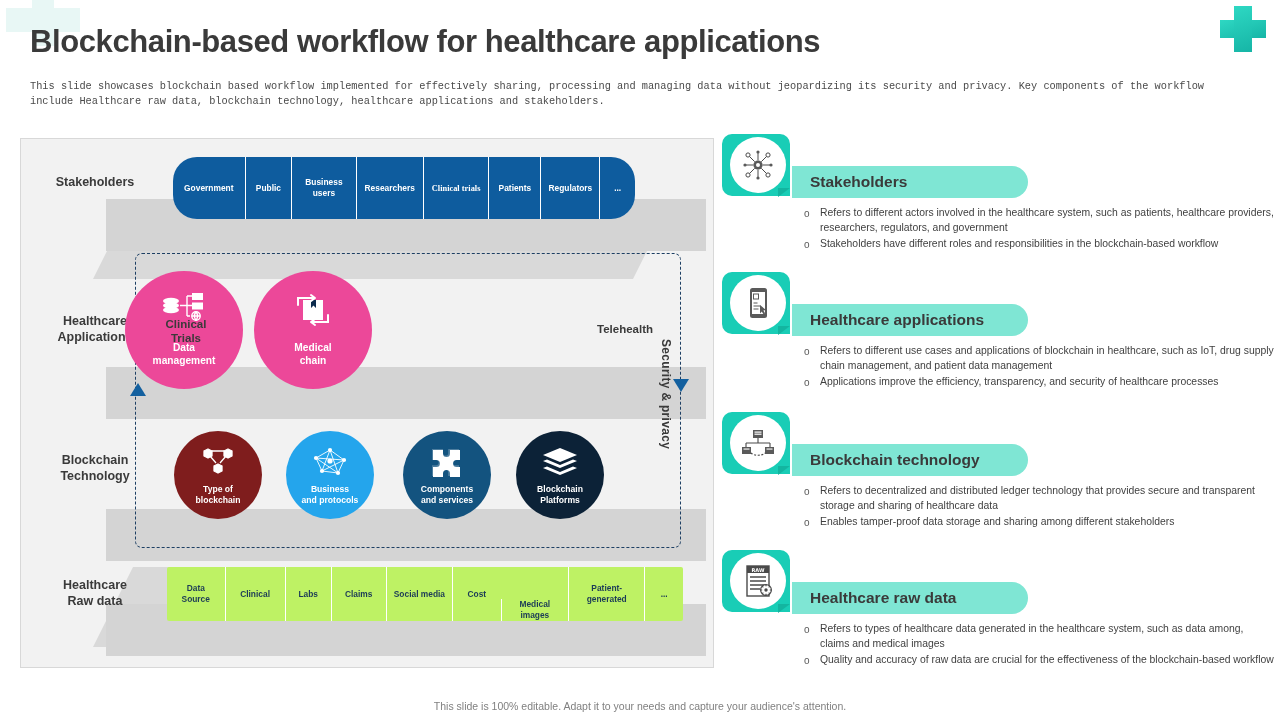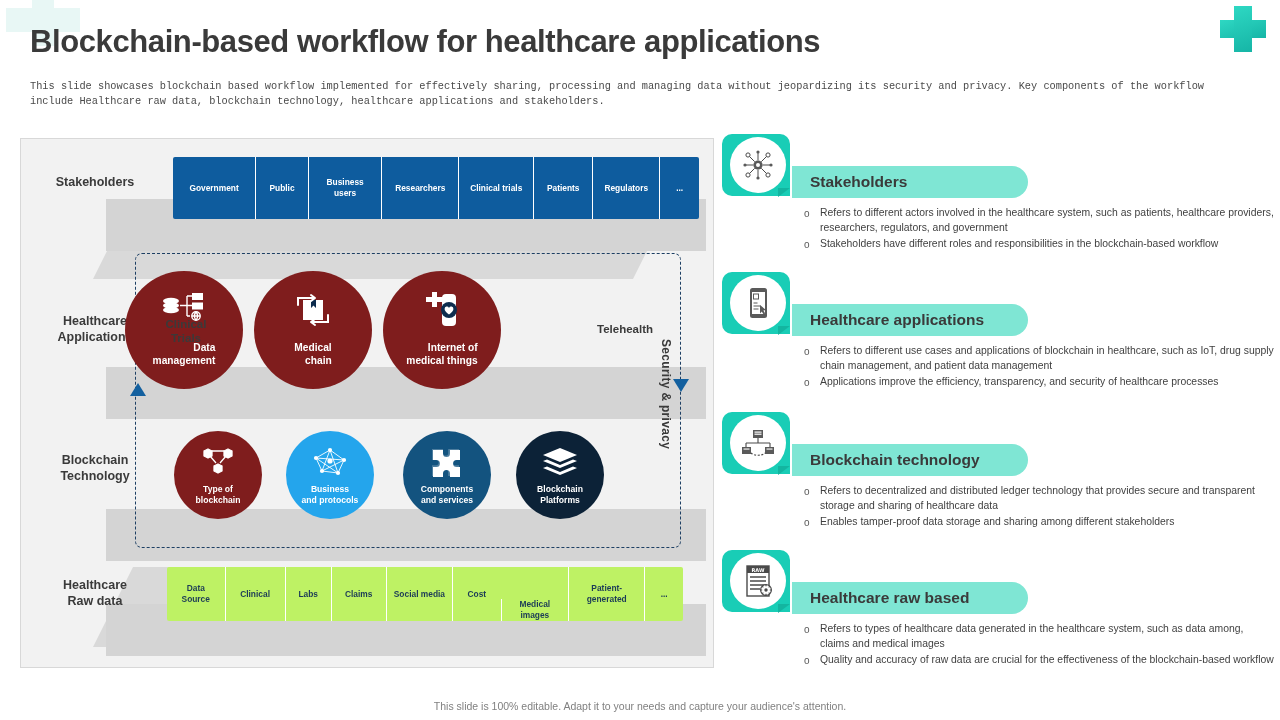--- a/index.html
+++ b/index.html
@@ -84,22 +84,23 @@
     border-radius: 2px;
   }
   .chip-bar .cell {
     display: flex; align-items: center; justify-content: center;
     text-align: center; padding: 0 6px;
     font-size: 8.4px; font-weight: 700; line-height: 11px;
   }
   .chip-bar .cell + .cell { border-left: 1.2px solid rgba(255,255,255,.85); }
 
   .bar-stake {
-    left: 152px; top: 18px; width: 526px; height: 62px;
+    left: 152px; top: 18px; width: 462px; height: 62px;
     background: #0e5c9e;
+    border-radius: 24px;
   }
   .bar-stake .cell { color: #ffffff; }
   .bar-stake .cell + .cell { border-left-color: #ffffff; }
 
   .bar-raw {
     left: 146px; top: 428px; width: 516px; height: 54px;
     background: #bef264;
   }
   .bar-raw .cell { color: #1c3b57; }
   .bar-raw .cell + .cell { border-left-color: #ffffff; }
@@ -113,21 +114,21 @@
   }
   .circle .clabel {
     font-size: 10.2px; font-weight: 700; line-height: 12.5px;
     padding-bottom: 0;
   }
   .circle .cicon {
     position: absolute; top: 18%; left: 50%;
     transform: translateX(-50%);
   }
 
-  .c-app { width: 118px; height: 118px; top: 132px; background: #7f1d1d; text-align: right; }
+  .c-app { width: 118px; height: 118px; top: 132px; background: #ec4899; }
   .c-app .clabel { margin-bottom: 22px; }
   .c-app1 { left: 104px; }
   .c-app2 { left: 233px; }
   .c-app3 { left: 362px; }
 
   .c-chain { width: 88px; height: 88px; top: 292px; }
   .c-chain .clabel { font-size: 8.6px; line-height: 10.5px; margin-bottom: 14px; }
   .c-chain1 { left: 153px; background: #7f1d1d; }
   .c-chain2 { left: 265px; background: #24a5ec; }
   .c-chain3 { left: 382px; background: #13537f; }
@@ -254,21 +255,21 @@
   <div class="row-label rl-raw">
     <div>Healthcare</div>
     <div>Raw data</div>
   </div>
 
   <div class="chip-bar bar-stake" id="stakeholder-bar">
       <div class="cell" style="flex: 1.45 0 0px;">Government</div>
       <div class="cell" style="flex: 0.82 0 0px;">Public</div>
       <div class="cell" style="flex: 1.25 0 0px;">Business users</div>
       <div class="cell" style="flex: 1.32 0 0px;">Researchers</div>
-      <div class="cell" style="flex: 1.28 0 0px;">Clinical trials</div>
+      <div class="cell" style="flex: 1.28 0 0px; font-family: Liberation Serif, serif;">Clinical trials</div>
       <div class="cell" style="flex: 0.95 0 0px;">Patients</div>
       <div class="cell" style="flex: 1.12 0 0px;">Regulators</div>
       <div class="cell" style="flex: 0.55 0 0px;">...</div>
     </div>
 
   <div class="circle c-app c-app1">
     <span class="cicon">
       <svg width="46" height="34" viewBox="0 0 46 34" fill="none" stroke="#ffffff" stroke-width="1.4">
         <ellipse cx="10" cy="9" rx="8" ry="3.2" fill="#fff" stroke="none"></ellipse>
         <ellipse cx="10" cy="13.5" rx="8" ry="3.2" fill="#fff" stroke="none"></ellipse>
@@ -296,34 +297,20 @@
         <path d="M36 23v7H20" stroke-linecap="round"></path>
         <path d="M23 33l-4-3 4-3" stroke-linecap="round" stroke-linejoin="round" fill="none"></path>
       </svg>
     </span>
     <span class="clabel">
       <div>Medical</div>
       <div>chain</div>
     </span>
   </div>
 
-  <div class="circle c-app c-app3">
-    <span class="cicon">
-      <svg width="40" height="36" viewBox="0 0 40 36" fill="none">
-        <path d="M4 5h6V0h5v5h6v5h-6v5h-5v-5H4z" fill="#ffffff"></path>
-        <rect x="20" y="2" width="14" height="32" rx="4" fill="#ffffff"></rect>
-        <circle cx="27" cy="18" r="8" fill="#0d2d4e"></circle>
-        <path d="M27 22.5c-3-2.3-4.4-3.8-4.4-5.6a2.3 2.3 0 014.4-1 2.3 2.3 0 014.4 1c0 1.8-1.4 3.3-4.4 5.6z" fill="#ffffff"></path>
-      </svg>
-    </span>
-    <span class="clabel">
-      <div>Internet of</div>
-      <div>medical things</div>
-    </span>
-  </div>
 
   <div class="circle c-chain c-chain1">
     <span class="cicon">
       <svg width="36" height="30" viewBox="0 0 36 30" fill="none" stroke="#ffffff" stroke-width="1.3">
         <path d="M4 4l4-2 4 2-4 2zM4 4v5l4 2V6zM12 4v5l-4 2V6z" fill="#fff" stroke="#fff" stroke-linejoin="round"></path>
         <path d="M24 4l4-2 4 2-4 2zM24 4v5l4 2V6zM32 4v5l-4 2V6z" fill="#fff" stroke="#fff" stroke-linejoin="round"></path>
         <path d="M14 19l4-2 4 2-4 2zM14 19v5l4 2v-5zM22 19v5l-4 2v-5z" fill="#fff" stroke="#fff" stroke-linejoin="round"></path>
         <path d="M10 9l6 7M26 9l-6 7M12 4h12" stroke="#fff"></path>
       </svg>
     </span>
@@ -500,21 +487,21 @@
         <rect x="5" y="2" width="22" height="7" fill="#4a4a4a"></rect>
         <text x="16" y="7.8" font-family="DejaVu Sans, sans-serif" font-size="5" fill="#ffffff" text-anchor="middle" font-weight="bold">RAW</text>
         <path d="M8 13h16M8 17h16M8 21h16M8 25h10" stroke="#4a4a4a" stroke-width="1.6"></path>
         <circle cx="24" cy="26" r="5.4" fill="#ffffff" stroke="#4a4a4a" stroke-width="1.2"></circle>
         <circle cx="24" cy="26" r="1.7" fill="#4a4a4a"></circle>
         <path d="M24 20.6v1.6M24 29.8v1.6M18.6 26h1.6M27.8 26h1.6M20.2 22.2l1.1 1.1M26.7 28.7l1.1 1.1M27.8 22.2l-1.1 1.1M21.3 28.7l-1.1 1.1" stroke="#4a4a4a" stroke-width="1.1"></path>
       </svg>
     </div>
   </div>
   <div class="sec-head">
-    <span>Healthcare raw based</span>
+    <span>Healthcare raw data</span>
   </div>
   <div class="bullets" id="bullets-3">
       <div class="bullet">
         <span class="mark">o</span>
         <span class="btxt">Refers to types of healthcare data generated in the healthcare system, such as data among, claims and medical images</span>
       </div>
       <div class="bullet">
         <span class="mark">o</span>
         <span class="btxt">Quality and accuracy of raw data are crucial for the effectiveness of the blockchain-based workflow</span>
       </div>

